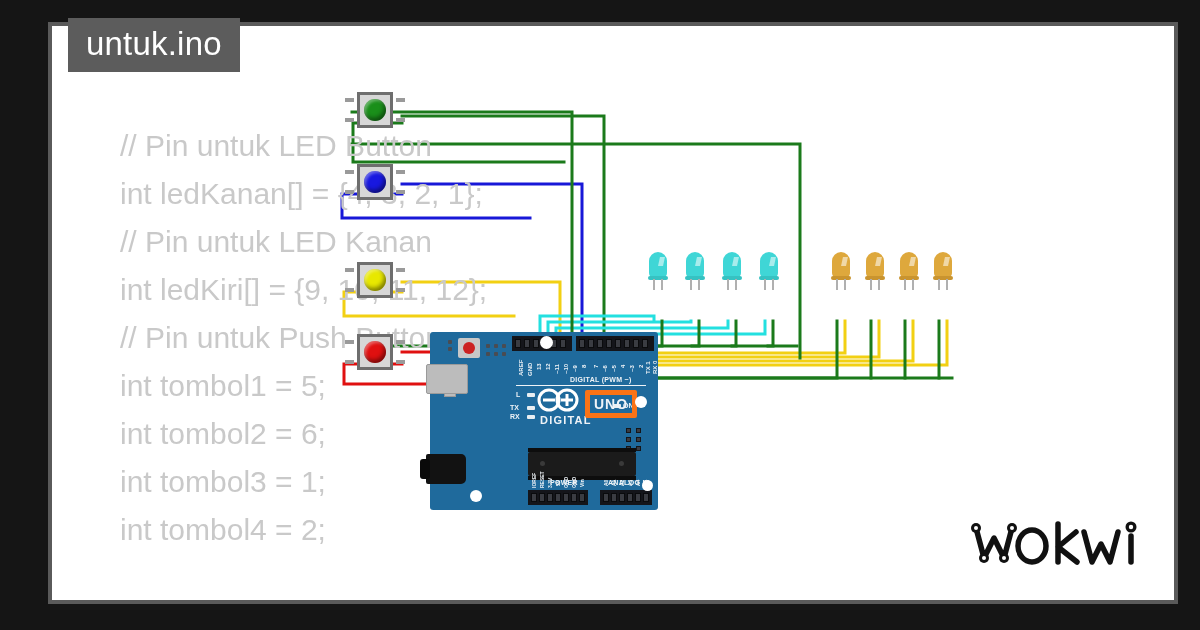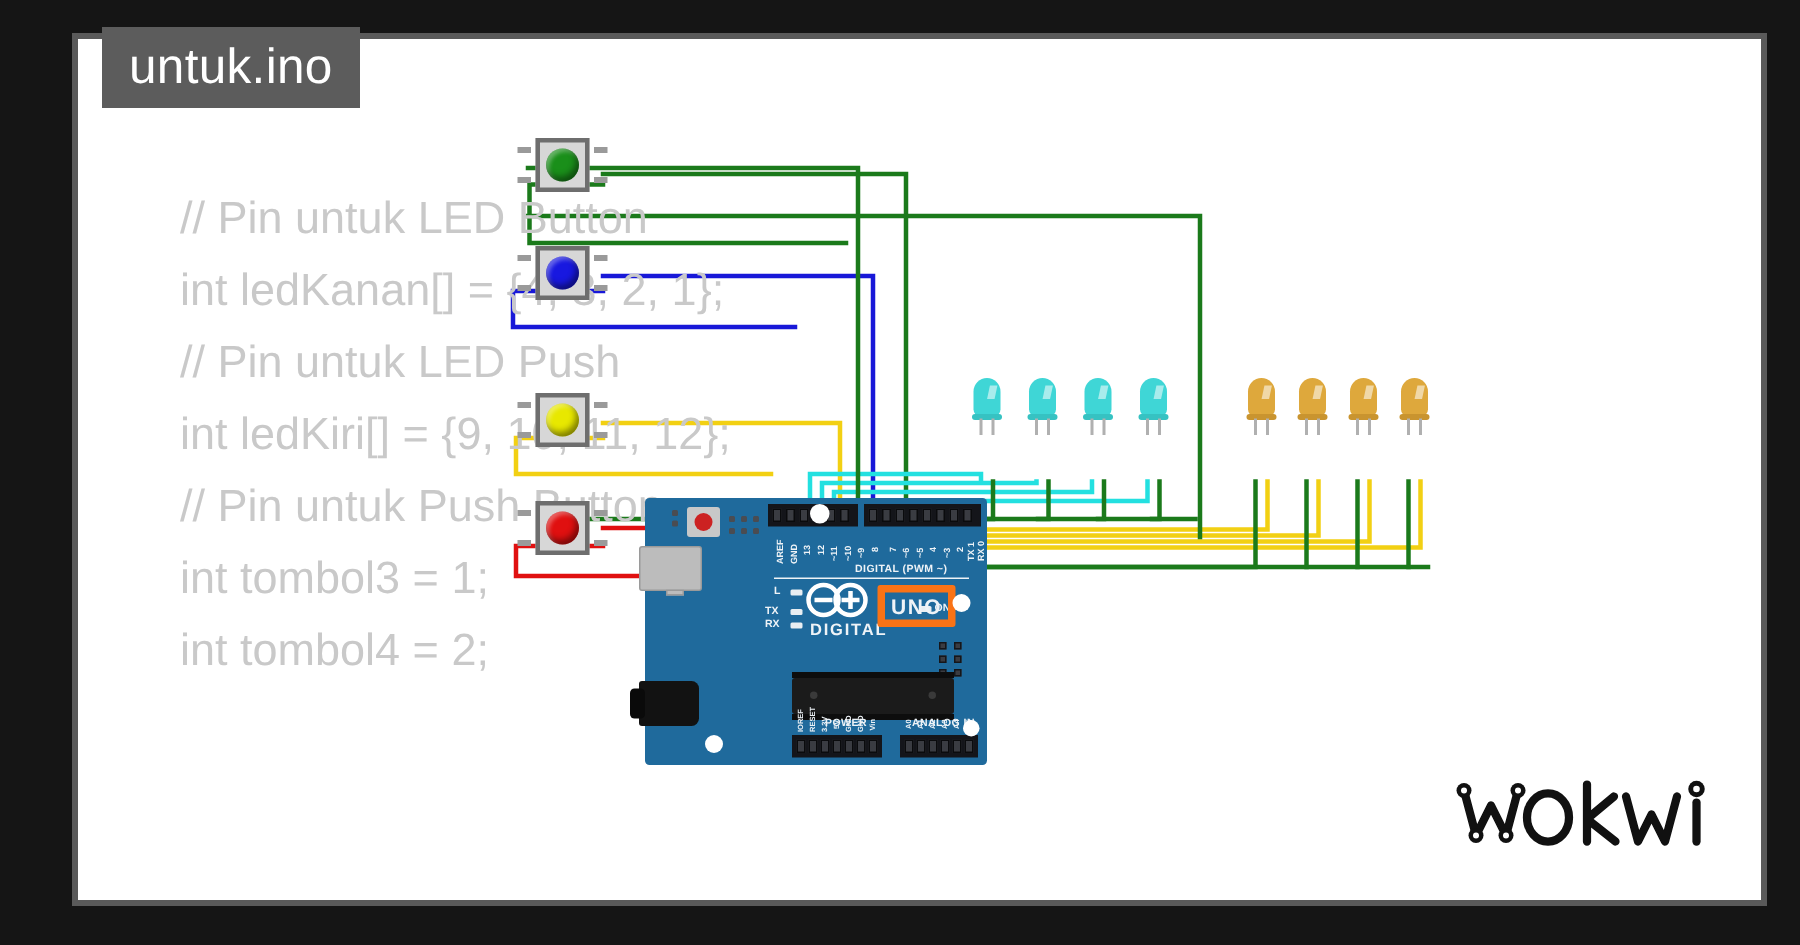--- a/index.html
+++ b/index.html
@@ -167,24 +167,26 @@
 <div id="root">
 
   <div class="frame-shadow"></div>
 
   <div class="canvas">
 
     <div class="code">
       <div class="code-line">// Pin untuk LED Button</div>
       <div class="code-line">int ledKanan[] = {4, 3, 2, 1};</div>
       <div class="code-line blank"></div>
-      <div class="code-line">// Pin untuk LED Push</div>
+      <div class="code-line">// Pin untuk LED Kanan</div>
       <div class="code-line">int ledKiri[] = {9, 10, 11, 12};</div>
       <div class="code-line blank"></div>
       <div class="code-line">// Pin untuk Push Button</div>
+      <div class="code-line">int tombol1 = 5;</div>
+      <div class="code-line">int tombol2 = 6;</div>
       <div class="code-line">int tombol3 = 1;</div>
       <div class="code-line">int tombol4 = 2;</div>
     </div>
 
     <svg class="wires" viewBox="0 0 1122 574">
       <g fill="none" stroke-linecap="square" stroke-width="3">
 
         <path stroke="#1b7a1b" d="M 350,97 L 301,97 L 301,136 L 512,136"></path>
         <path stroke="#1b7a1b" d="M 350,90 L 552,90 L 552,330 L 516,330"></path>
 

